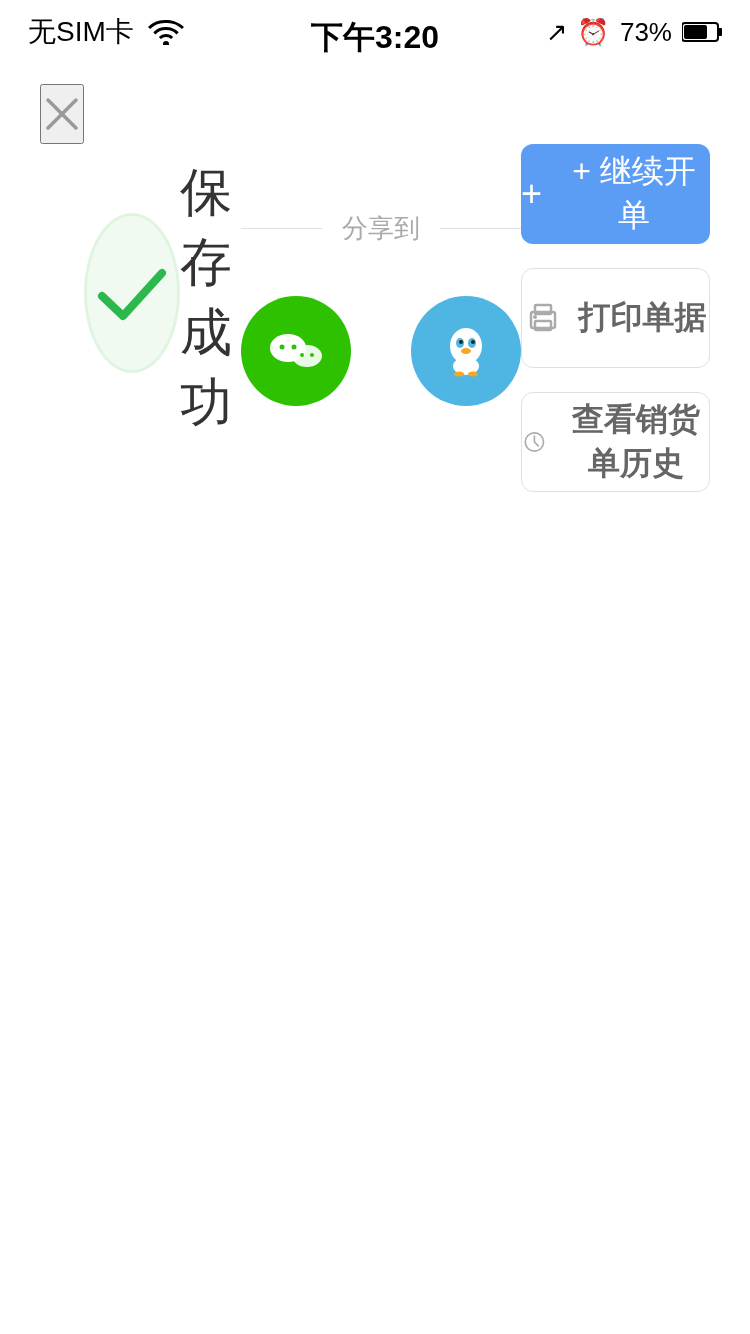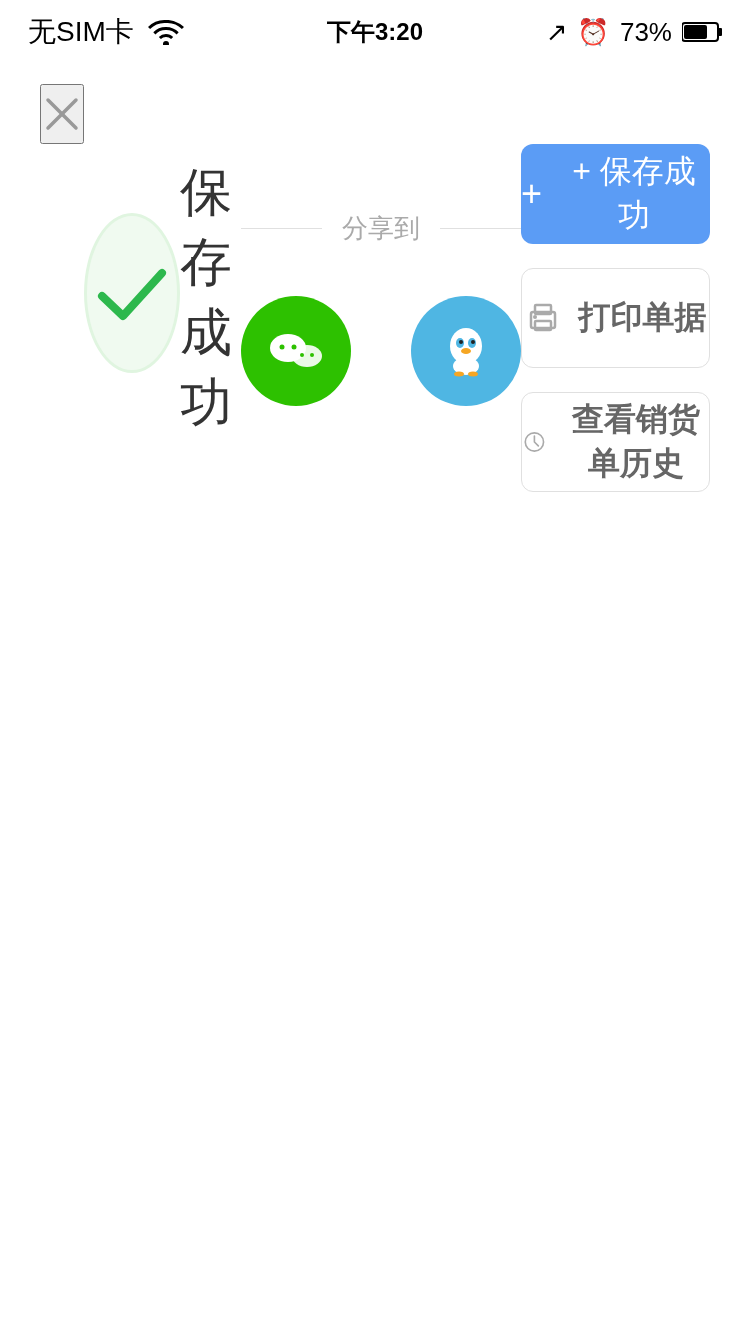--- a/index.html
+++ b/index.html
@@ -37,21 +37,21 @@
       color: #000;
       font-weight: 500;
     }
 
     .wifi-icon {
       width: 36px;
       height: 26px;
     }
 
     .status-center {
-      font-size: 24px;
+      font-size: 32px;
       font-weight: 600;
       color: #000;
       position: absolute;
       left: 50%;
       transform: translateX(-50%);
       top: 16px;
     }
 
     .status-right {
       display: flex;
@@ -284,21 +284,21 @@
           <ellipse cx="42" cy="58" rx="5" ry="2.5" fill="#f5a623"></ellipse>
         </svg>
       </div>
     </div>
   </div>
 
   <div class="action-buttons">
 
     <button class="action-btn btn-primary">
       <span style="font-size:36px;">+</span>
-      <span style="font-size:32px;">+ 保存成功</span>
+      <span style="font-size:32px;">+ 继续开单</span>
     </button>
 
     <button class="action-btn btn-secondary">
       <svg width="38" height="38" viewBox="0 0 38 38" fill="none">
         <rect x="7" y="13" width="24" height="16" rx="2" stroke="#aaa" stroke-width="2.5" fill="none"></rect>
         <rect x="11" y="6" width="16" height="9" rx="1" stroke="#aaa" stroke-width="2.5" fill="none"></rect>
         <rect x="11" y="22" width="16" height="9" rx="1" stroke="#aaa" stroke-width="2.5" fill="none"></rect>
         <circle cx="11" cy="18" r="2" fill="#aaa"></circle>
       </svg>
       <span>打印单据</span>

